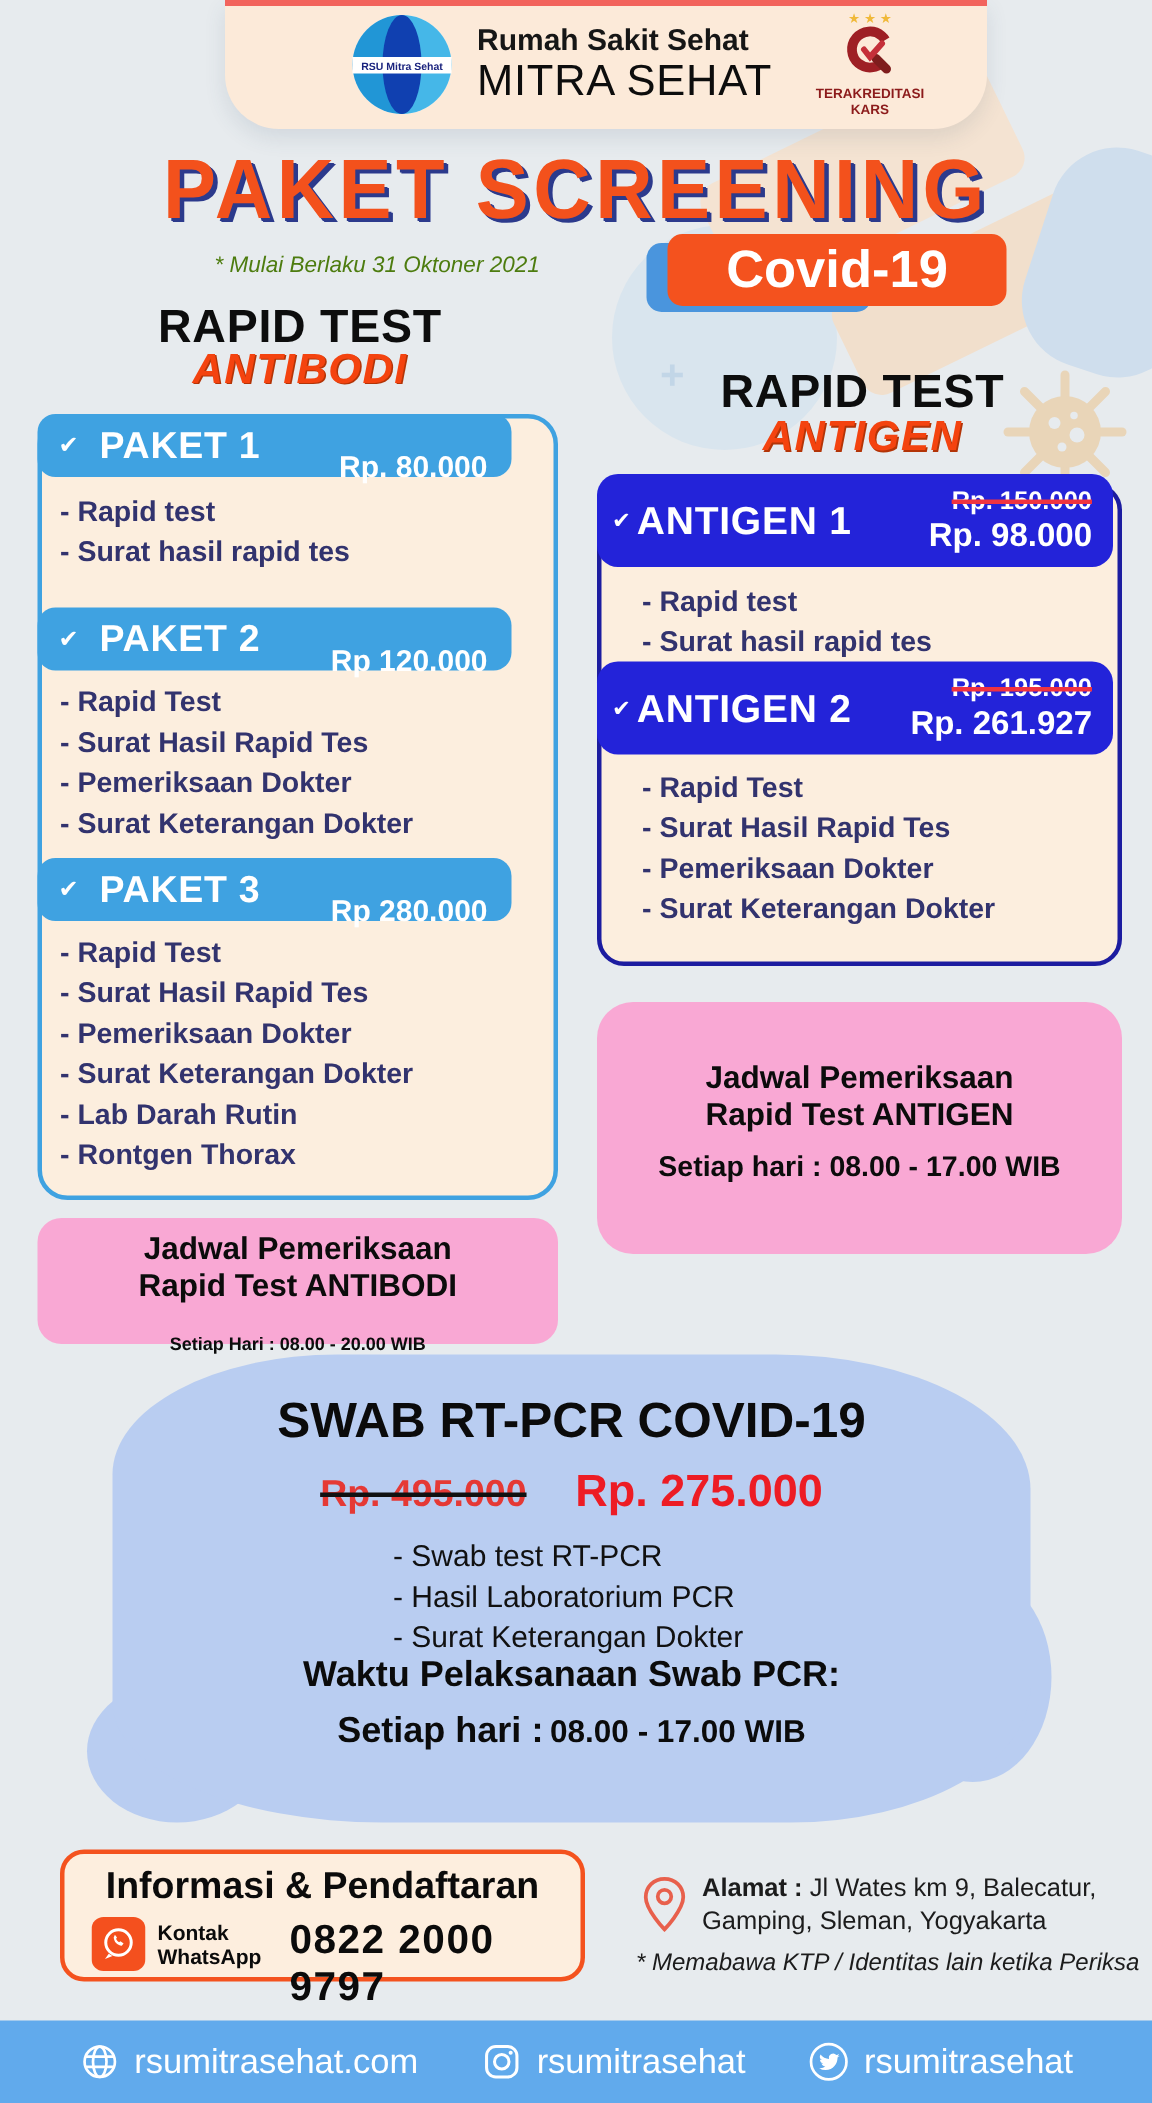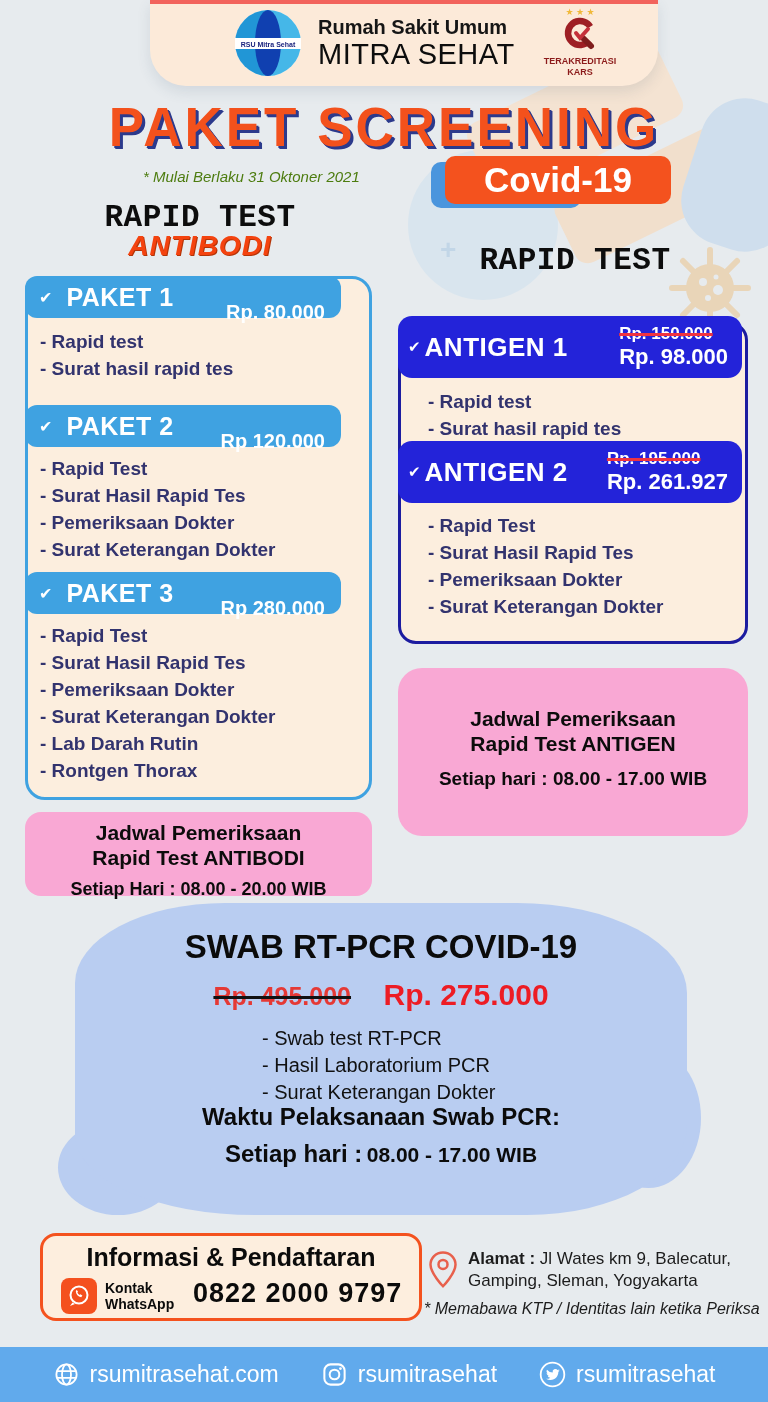--- a/index.html
+++ b/index.html
@@ -26,47 +26,47 @@
   .main-title { left:0; top:96px; width:768px; text-align:center; z-index:2;
     font-size:53px; font-weight:900; letter-spacing:3px; color:#f3511c;
     text-shadow:2px 2px 0 #2c3a8c, 3px 3px 0 #2c3a8c; transform:scaleY(1.06); }
   .note { left:105px; top:168px; font-size:15px; font-style:italic; color:#4d7c0f; z-index:2;margin-left:38px; }
 
   .covid-wrap { left:437px; top:156px; width:240px; height:52px; z-index:2; }
   .covid-blue { position:absolute; left:-6px; top:6px; width:150px; height:46px; background:#4a95dd; border-radius:10px; }
   .covid-badge { position:absolute; left:8px; top:0; width:226px; height:48px; background:#f4521e; border-radius:10px;
     color:#fff; font-size:35px; font-weight:800; text-align:center; line-height:48px; }
 
-  .col-head1 { font-size:31px; font-weight:900; color:#0d0d0d; letter-spacing:.5px; z-index:2;font-family:Liberation Mono, monospace; }
+  .col-head1 { font-size:31px; font-weight:900; color:#0d0d0d; letter-spacing:.5px; z-index:2; }
   .col-head2 { font-size:28px; font-weight:900; font-style:italic; color:#f4430f; letter-spacing:1px;
                text-shadow:1px 1px 0 #b33407; z-index:2; }
 
   
   .ab-container { left:25px; top:276px; width:347px; height:524px; background:#fceede;
     border:3px solid #3fa2e1; border-radius:20px; z-index:1; }
   .pk-header { left:25px; width:316px; height:42px; background:#3fa2e1; border-radius:12px;
     display:flex; align-items:center; color:#fff; z-index:3; }
   .pk-check { font-size:16px; margin-left:14px; }
   .pk-name { font-size:25px; font-weight:800; margin-left:14px; letter-spacing:.5px; }
   .pk-price { font-size:20px; font-weight:800; margin-left:auto; margin-right:16px;margin-top:30px; }
   .pk-items { left:40px; z-index:3; }
   .pk-item { font-size:19px; line-height:27px; font-weight:700; color:#32336e; }
 
   .jadwal { background:#f9a8d4; border-radius:16px; text-align:center; color:#0c0c0c; z-index:2; }
   .jadwal .l1, .jadwal .l2 { font-size:21px; font-weight:800; line-height:25px; }
-  .jadwal .l3 { font-size:18px; font-weight:800; margin-top:9px; }
+  .jadwal .l3 { font-size:12px; font-weight:800; margin-top:19px; }
 
   
   .ag-container { left:398px; top:322px; width:350px; height:322px; background:#fceede;
     border:3px solid #1c1ca0; border-radius:18px; z-index:1; }
   .ag-header { left:398px; width:344px; height:62px; background:#2323d9; border-radius:14px;
     display:flex; align-items:center; color:#fff; z-index:3; }
   .ag-check { font-size:15px; margin-left:10px; }
   .ag-name { font-size:26px; font-weight:800; margin-left:4px; letter-spacing:.5px; }
-  .ag-prices { margin-left:auto; margin-right:14px; text-align:left; }
+  .ag-prices { margin-left:auto; margin-right:14px; text-align:right; }
   .ag-old { font-size:17px; font-weight:700; text-decoration:line-through; text-decoration-color:#ef3340;
             text-decoration-thickness:3px; }
   .ag-new { font-size:22px; font-weight:800; }
   .ag-items { left:428px; z-index:3; }
 
   
   .swab-blob { left:75px; top:903px; width:612px; height:312px; background:#b9cdf1;
     border-radius:150px 170px 160px 180px / 80px 90px 90px 80px; z-index:1; }
   .swab-bump { background:#b9cdf1; border-radius:50%; z-index:1; }
   .swab-title { left:75px; top:928px; width:612px; text-align:center; font-size:33px; font-weight:700; color:#0b0b0b; z-index:2; }
@@ -75,21 +75,21 @@
               text-decoration-color:#111; text-decoration-thickness:3px; margin-right:28px; }
   .swab-new { font-size:30px; font-weight:800; color:#ed1c24; }
   .swab-items { left:262px; top:1025px; z-index:2; }
   .swab-item { font-size:20px; line-height:27px; font-weight:500; color:#111; }
   .swab-waktu { left:75px; top:1103px; width:612px; text-align:center; font-size:24px; font-weight:800; color:#0b0b0b; z-index:2; }
   .swab-sched { left:75px; top:1140px; width:612px; text-align:center; z-index:2; color:#0b0b0b; }
   .swab-sched .p1 { font-size:24px; font-weight:800; }
   .swab-sched .p2 { font-size:21px; font-weight:800; }
 
   
-  .info-box { left:40px; top:1233px; width:382px; height:88px; background:#fdeede;
+  .info-box { left:40px; top:1233px; width:350px; height:88px; background:#fdeede;
     border:3px solid #f4521e; border-radius:16px; z-index:2; }
   .info-title { position:absolute; top:7px; width:100%; text-align:center; font-size:25px; font-weight:800; color:#0b0b0b; }
   .wa-label { position:absolute; left:62px; top:44px; font-size:14px; line-height:16px; font-weight:800; color:#0b0b0b; }
   .info-phone { position:absolute; left:150px; top:42px; font-size:27px; font-weight:800; color:#0b0b0b; letter-spacing:1px; }
 
   .addr-text { left:468px; top:1248px; width:270px; font-size:17px; line-height:22px; color:#1c1c1c; z-index:2; }
   .addr-label { font-weight:800; }
   .addr-note { left:424px; top:1300px; font-size:16px; font-style:italic; color:#1c1c1c; z-index:2; }
 
   
@@ -130,21 +130,21 @@
   <div class="abs header">
     <div class="header-topline"></div>
     <svg class="abs" style="left:83px;top:8px;" width="70" height="70" viewBox="0 0 70 70">
       <circle cx="35" cy="35" r="33" fill="#eaf5fc"></circle>
       <path d="M35 2 A33 33 0 0 1 35 68 Z" fill="#45b7e8"></path>
       <path d="M35 2 A33 33 0 0 0 35 68 Z" fill="#2196d6"></path>
       <ellipse cx="35" cy="35" rx="13" ry="33" fill="#1040b0"></ellipse>
       <rect x="2" y="30" width="66" height="11" fill="#ffffff"></rect>
       <text x="35" y="38.5" font-size="7" text-anchor="middle" fill="#1a237e" font-weight="bold">RSU Mitra Sehat</text>
     </svg>
-    <div class="abs org-line1" style="left:168px;top:16px;">Rumah Sakit Umum</div>
+    <div class="abs org-line1" style="left:168px;top:16px;">Rumah Sakit Sehat</div>
     <div class="abs org-line2" style="left:168px;top:38px;">MITRA SEHAT</div>
     <div class="abs" style="left:370px;top:6px;width:120px;text-align:center;">
       <svg width="46" height="46" viewBox="0 0 46 46">
         <text x="23" y="9" font-size="9" text-anchor="middle" fill="#f0b93a">★ ★ ★</text>
         <circle cx="23" cy="27" r="12" fill="none" stroke="#9e1f24" stroke-width="6.5" stroke-dasharray="60 16" transform="rotate(40 23 27)"></circle>
         <path d="M27 33 L34 40" stroke="#7f1d1d" stroke-width="6" stroke-linecap="round" fill="none"></path>
         <path d="M19 27 l4 5 l8 -9" stroke="#c5303a" stroke-width="4" fill="none" stroke-linecap="round"></path>
       </svg>
       <div class="kars-text">TERAKREDITASI</div>
       <div class="kars-text">KARS</div>
@@ -155,20 +155,21 @@
   <div class="abs note">* Mulai Berlaku 31 Oktoner 2021</div>
 
   <div class="abs covid-wrap">
     <div class="covid-blue"></div>
     <div class="covid-badge">Covid-19</div>
   </div>
 
   <div class="abs col-head1" style="left:0;top:200px;width:400px;text-align:center;">RAPID TEST</div>
   <div class="abs col-head2" style="left:0;top:230px;width:400px;text-align:center;">ANTIBODI</div>
   <div class="abs col-head1" style="left:400px;top:243px;width:350px;text-align:center;">RAPID TEST</div>
+  <div class="abs col-head2" style="left:400px;top:275px;width:350px;text-align:center;">ANTIGEN</div>
 
   <div class="abs ab-container"></div>
 
   <div class="abs pk-header" style="top:276px;">
     <span class="pk-check">✔</span>
     <span class="pk-name">PAKET 1</span>
     <span class="pk-price">Rp. 80.000</span>
   </div>
   <div class="abs pk-items" style="top:328px;">
     <div class="pk-item">- Rapid test</div>

